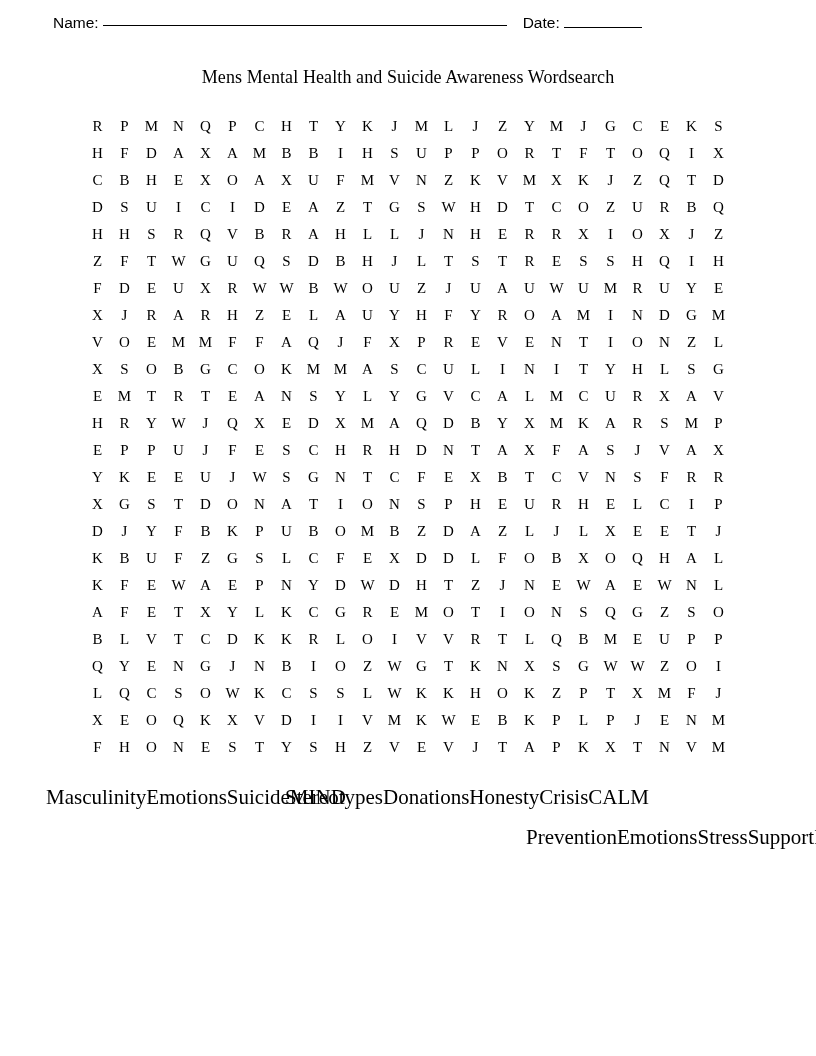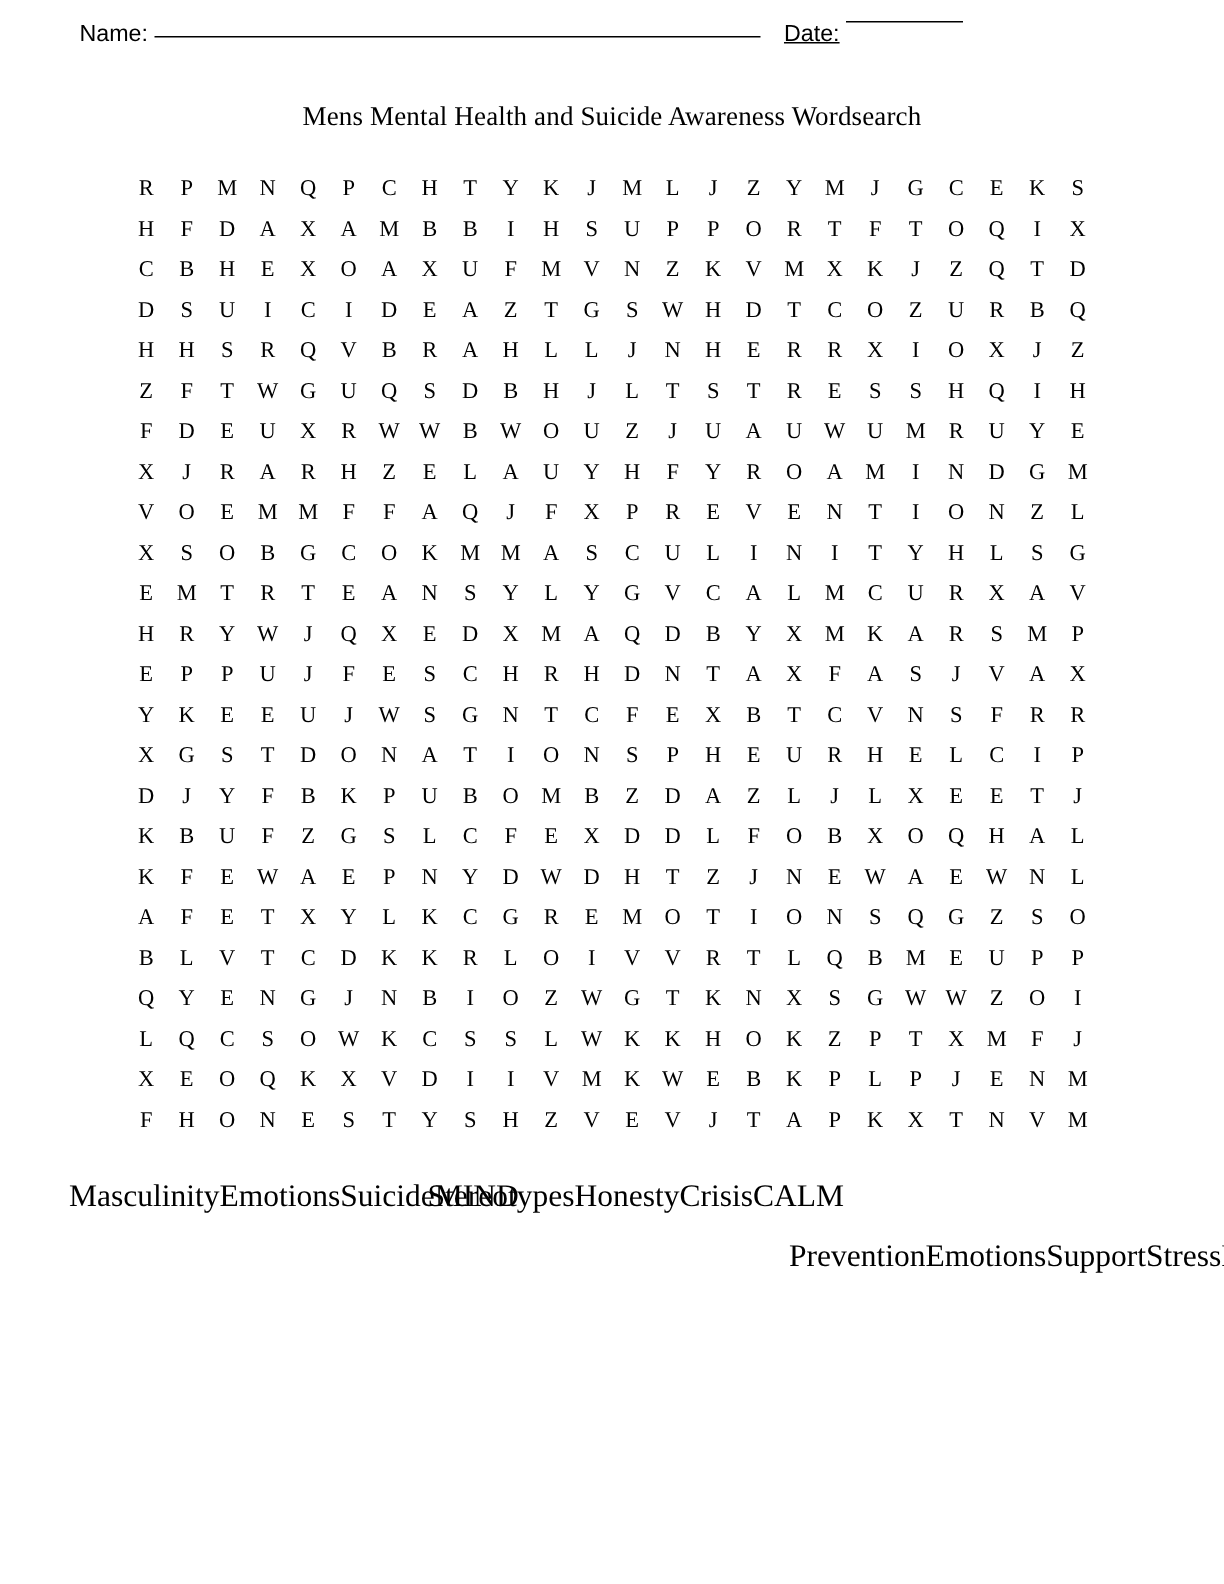--- a/index.html
+++ b/index.html
@@ -30,23 +30,22 @@
     box-sizing: border-box;
     margin-left: 15px;
   }
   .name-block {
     display: flex;
     align-items: baseline;
     margin-left: 38px;
   }
   .date-block {
     display: flex;
-    align-items: flex-start;
+    align-items: flex-end;
     margin-left: 16px;
-    text-decoration: underline;
   }
   .field-label {
     font-family: "Liberation Sans", "DejaVu Sans", sans-serif;
     font-size: 15.5px;
     line-height: 1;
     white-space: pre;
   }
   .rule {
     display: inline-block;
     border-bottom: 1px solid #000;
@@ -759,24 +758,25 @@
 
 <div class="word-list">
     <div class="word-col word-col-1">
       <div class="word-item">Masculinity</div>
       <div class="word-item">Emotions</div>
       <div class="word-item">Suicide</div>
       <div class="word-item">MIND</div>
     </div>
     <div class="word-col word-col-2">
       <div class="word-item">Stereotypes</div>
+      <div class="word-item">Donations</div>
       <div class="word-item">Honesty</div>
       <div class="word-item">Crisis</div>
       <div class="word-item">CALM</div>
     </div>
     <div class="word-col word-col-3">
       <div class="word-item">Prevention</div>
       <div class="word-item">Emotions</div>
+      <div class="word-item">Stress</div>
       <div class="word-item">Support</div>
-      <div class="word-item">Stress</div>
       <div class="word-item">Men</div>
     </div>
   </div>
 
 </body></html>

